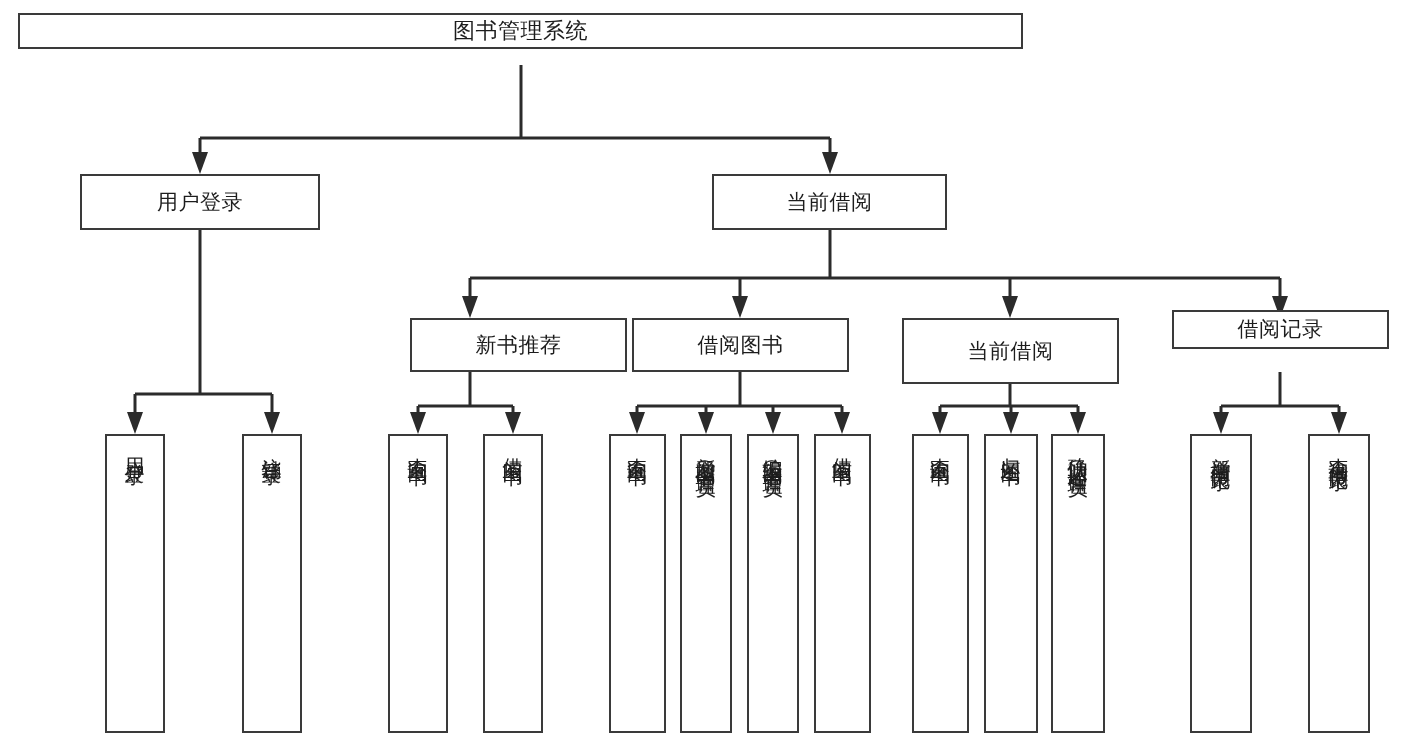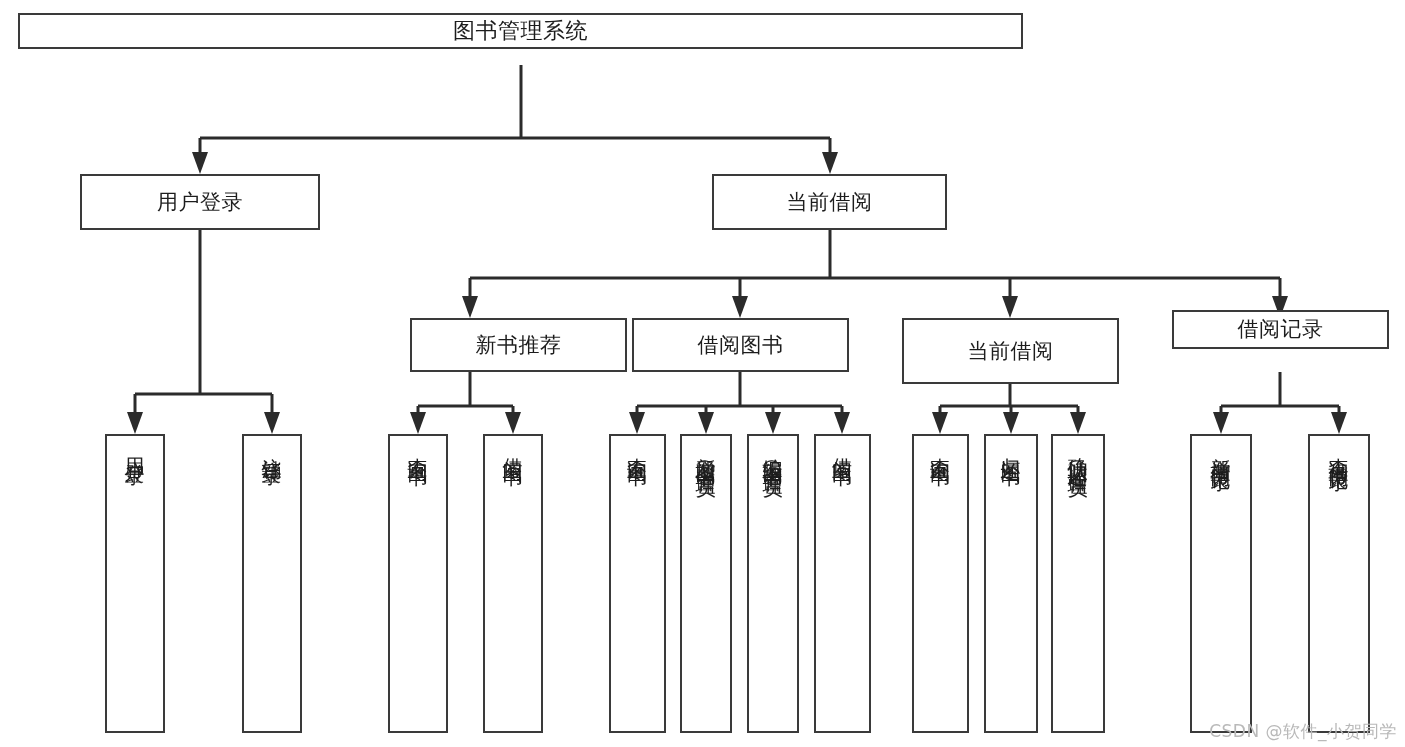--- a/index.html
+++ b/index.html
@@ -196,15 +196,14 @@
         <span class="node-label">确认归还（管理员）</span>
       </div>
       <div class="node-box node-vertical" style="left: 1190px; top: 434px; width: 62px; height: 299px;">
         <span class="node-label">新增借阅记录</span>
       </div>
       <div class="node-box node-vertical" style="left: 1308px; top: 434px; width: 62px; height: 299px;">
         <span class="node-label">查询借阅记录</span>
       </div>
     </div>
 
-  <div id="watermark">CSDN @软件_小贺同学</div>
 
 </div>
 
 </body></html>

